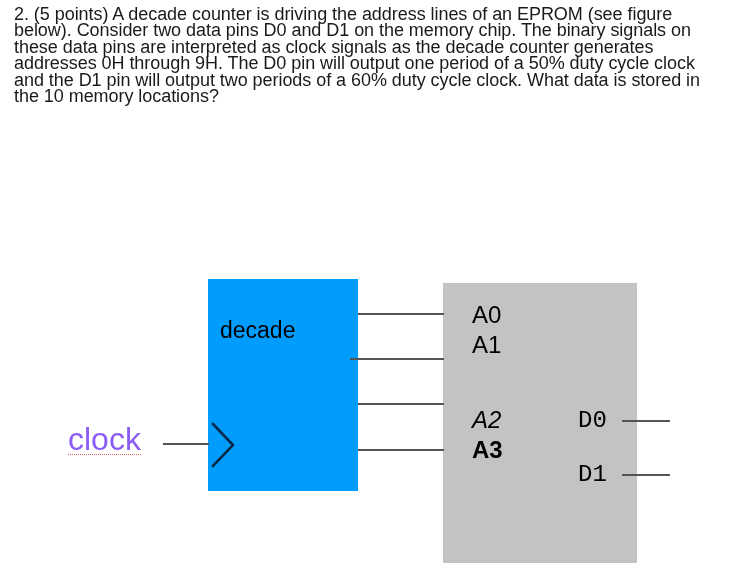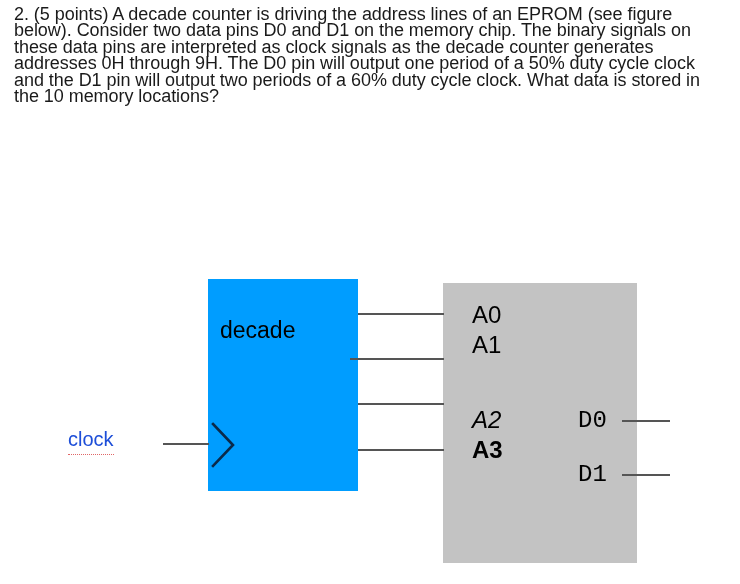--- a/index.html
+++ b/index.html
@@ -114,23 +114,23 @@
   #wire-a2 { left: 358px; top: 403px; width: 86px; }
   #wire-a3 { left: 358px; top: 449px; width: 86px; }
   #wire-d0 { left: 622px; top: 420px; width: 48px; }
   #wire-d1 { left: 622px; top: 474px; width: 48px; }
 
   
   #clock-text {
     position: absolute;
     left: 68px;
     top: 425px;
-    font-size: 20px;
+    font-size: 32px;
     line-height: 28px;
-    color: #1d4ed8;
+    color: #8b5cf6;
     white-space: nowrap;
     border-bottom: 1.5px dotted #e06666;
     padding-bottom: 1px;
   }
 </style>
 </head>
 <body>
 
 <div id="question-text">
   <p>2. (5 points) A decade counter is driving the address lines of an EPROM (see figure below). Consider two data pins D0 and D1 on the memory chip. The binary signals on these data pins are interpreted as clock signals as the decade counter generates addresses 0H through 9H.  The D0 pin will output one period of a 50% duty cycle clock and the D1 pin will output two periods of a 60% duty cycle clock. What data is stored in the 10 memory locations?</p>

